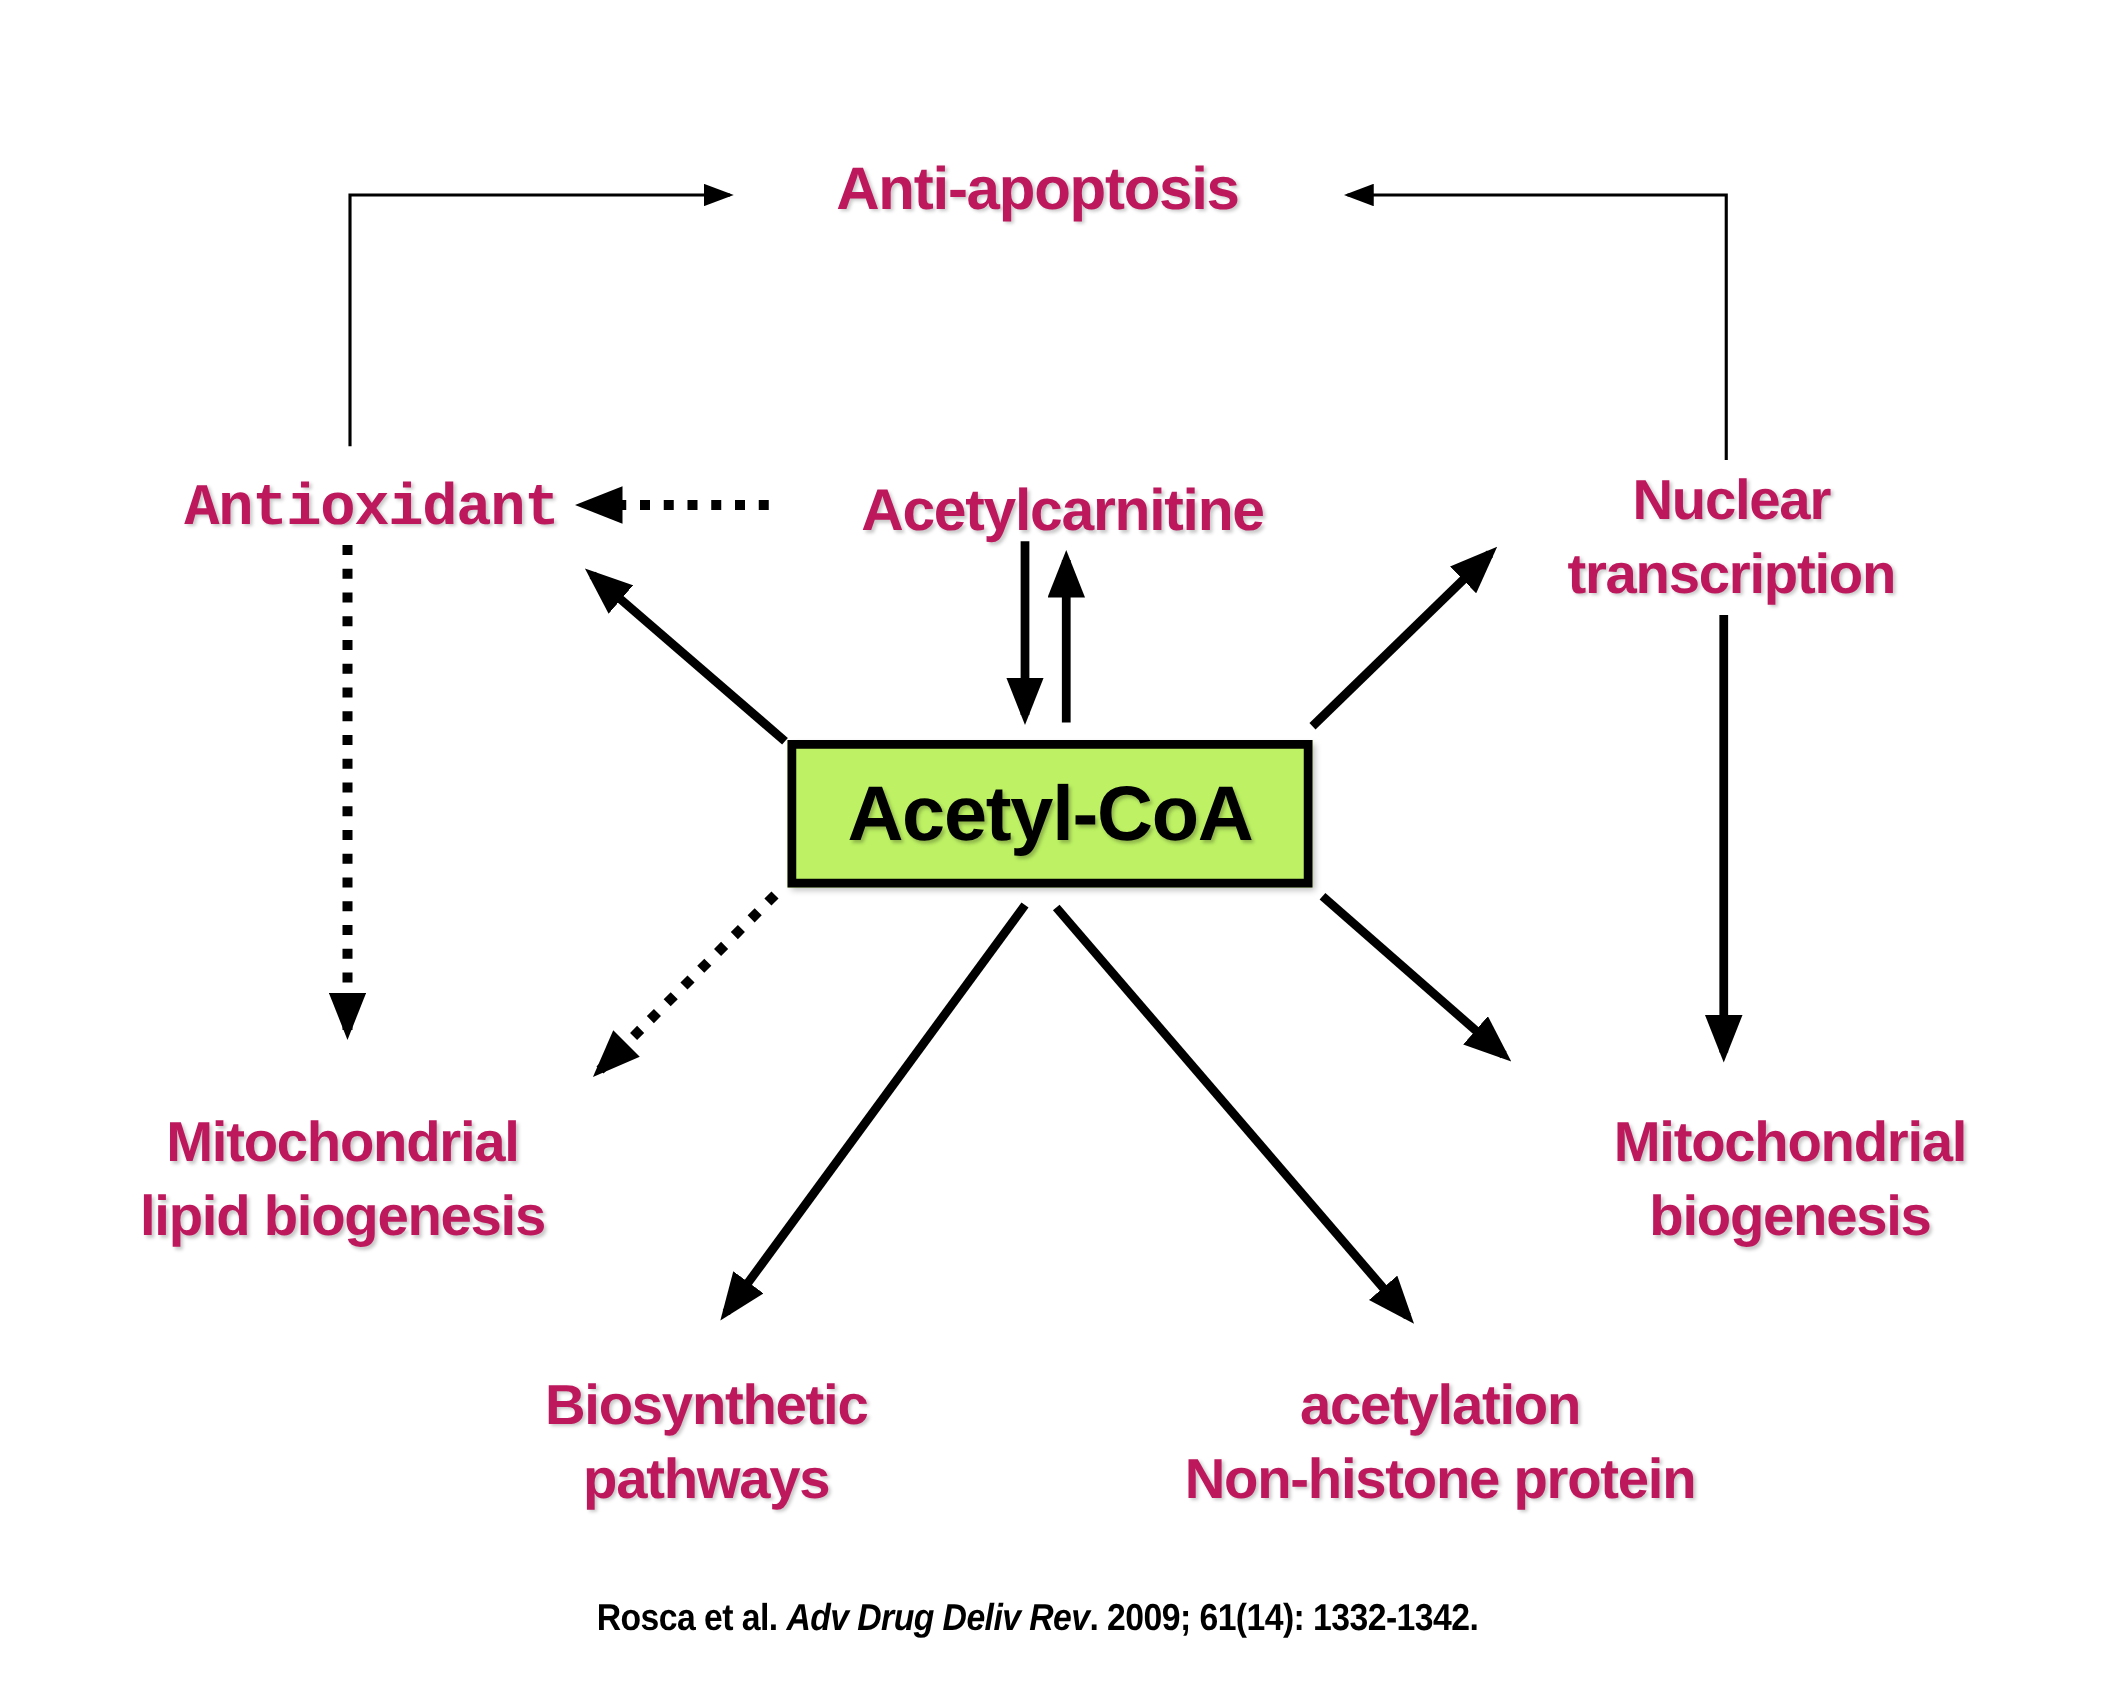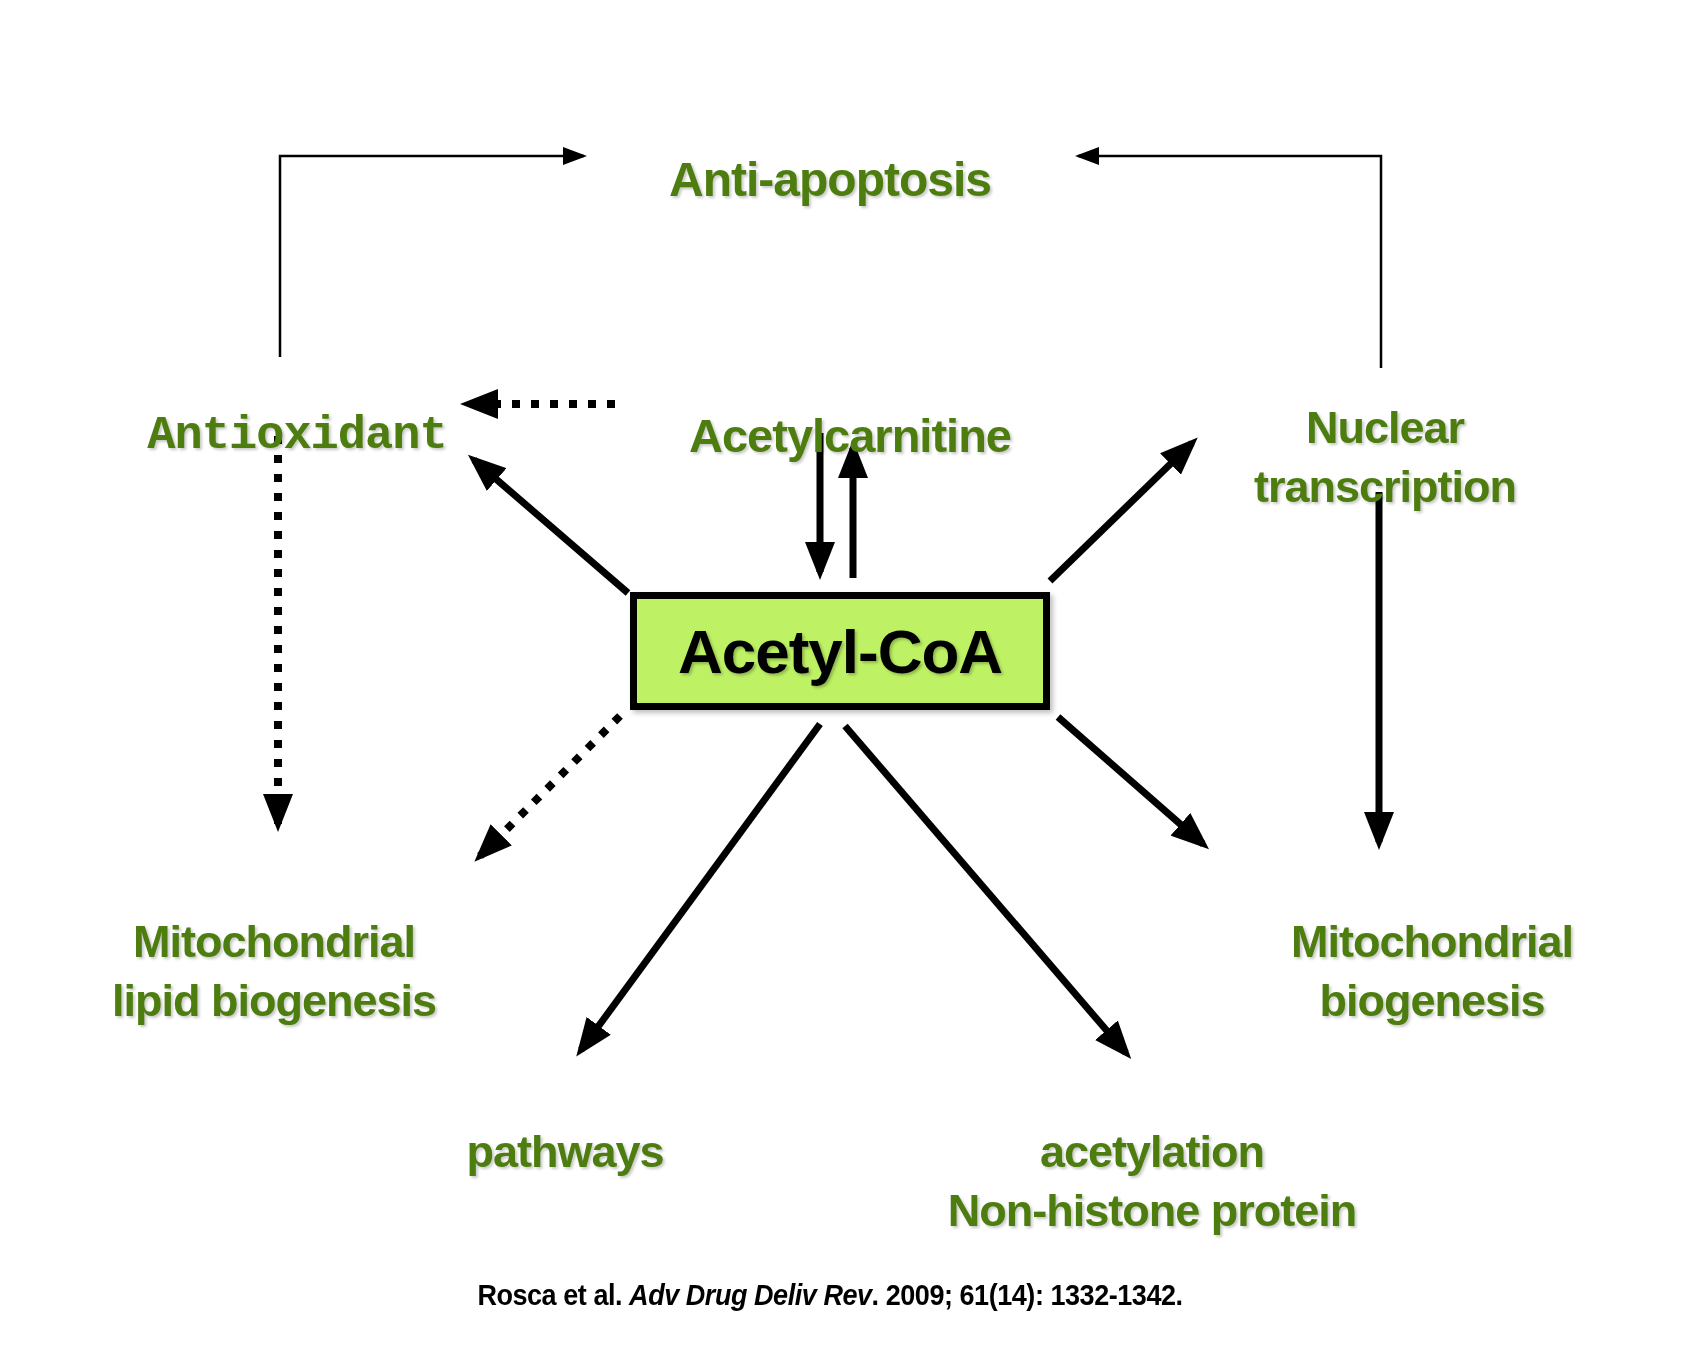--- a/index.html
+++ b/index.html
@@ -11,24 +11,23 @@
     color:#000;
     overflow:hidden;
   }
   .wires{position:absolute;left:0;top:0;width:1694px;height:1346px;}
   .lbl{
     position:absolute;
     font-weight:700;
     text-align:center;
     letter-spacing:-1px;
     line-height:1.32;
-    color:#4d7c0f;
+    color:#be185d;
     text-shadow:2px 2px 3px rgba(0,0,0,0.22);
     white-space:nowrap;
-    margin-top:28px;
   }
   .lbl div{white-space:nowrap;}
   .coa-box{
     position:absolute;
     left:630px;top:592px;width:420px;height:118px;
     box-sizing:border-box;
     border:7px solid #000;
     display:flex;align-items:center;justify-content:center;
     background:#bef264;
     box-shadow:3px 3px 5px rgba(0,0,0,0.25);
@@ -108,20 +107,21 @@
     <div>Mitochondrial</div>
     <div>lipid biogenesis</div>
   </div>
 
   <div class="lbl" style="left:1212px;top:884px;width:440px;font-size:45px;">
     <div>Mitochondrial</div>
     <div>biogenesis</div>
   </div>
 
   <div class="lbl" style="left:345px;top:1094px;width:440px;font-size:45px;">
+    <div>Biosynthetic</div>
     <div>pathways</div>
   </div>
 
   <div class="lbl" style="left:912px;top:1094px;width:480px;font-size:45px;">
     <div>acetylation</div>
     <div>Non-histone protein</div>
   </div>
 
   <div class="citation">
     <span>Rosca et al. </span><span class="it">Adv Drug Deliv Rev</span><span>. 2009; 61(14): 1332-1342.</span>

